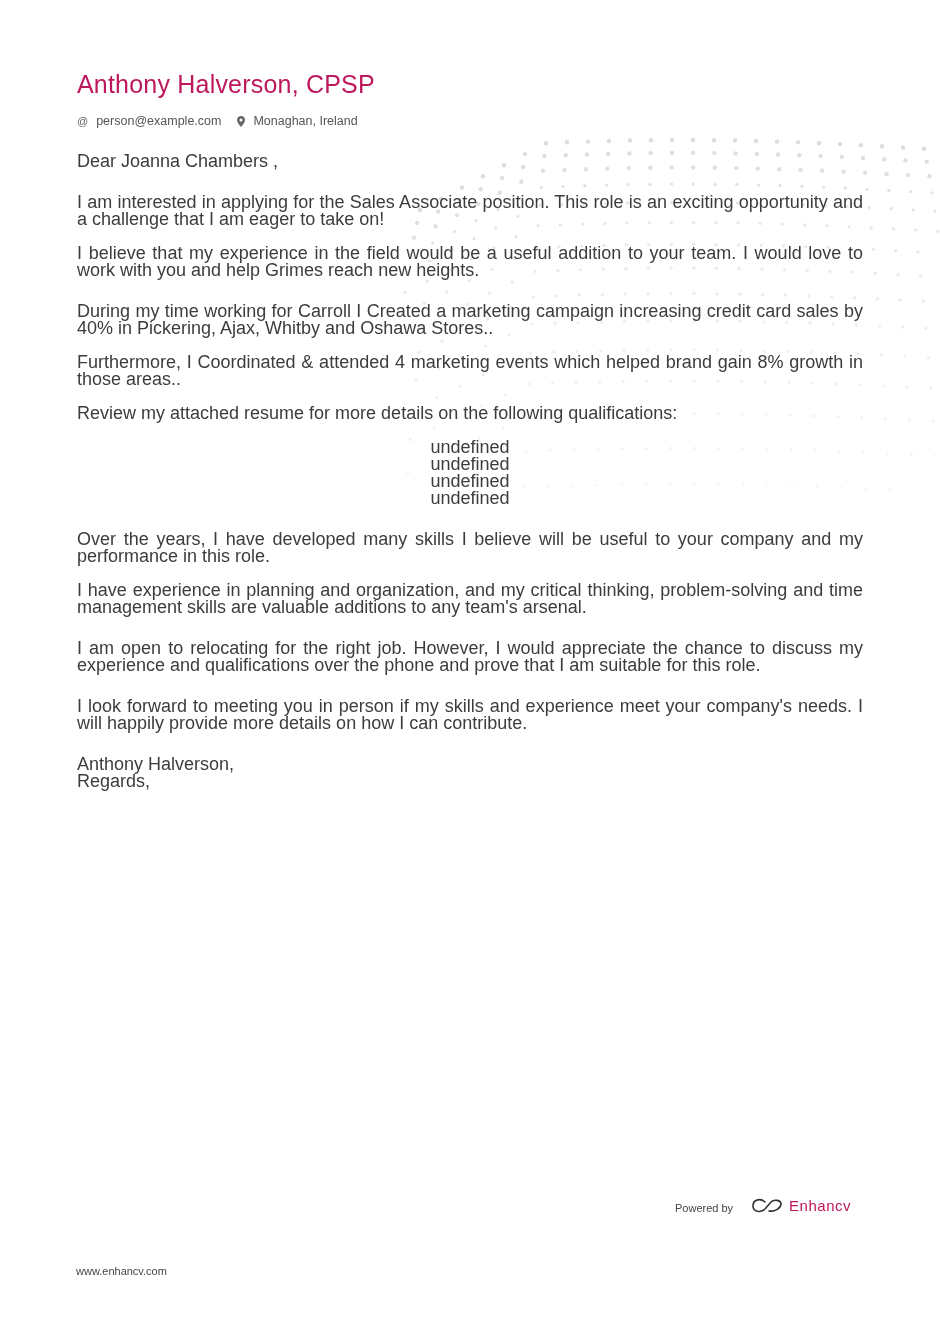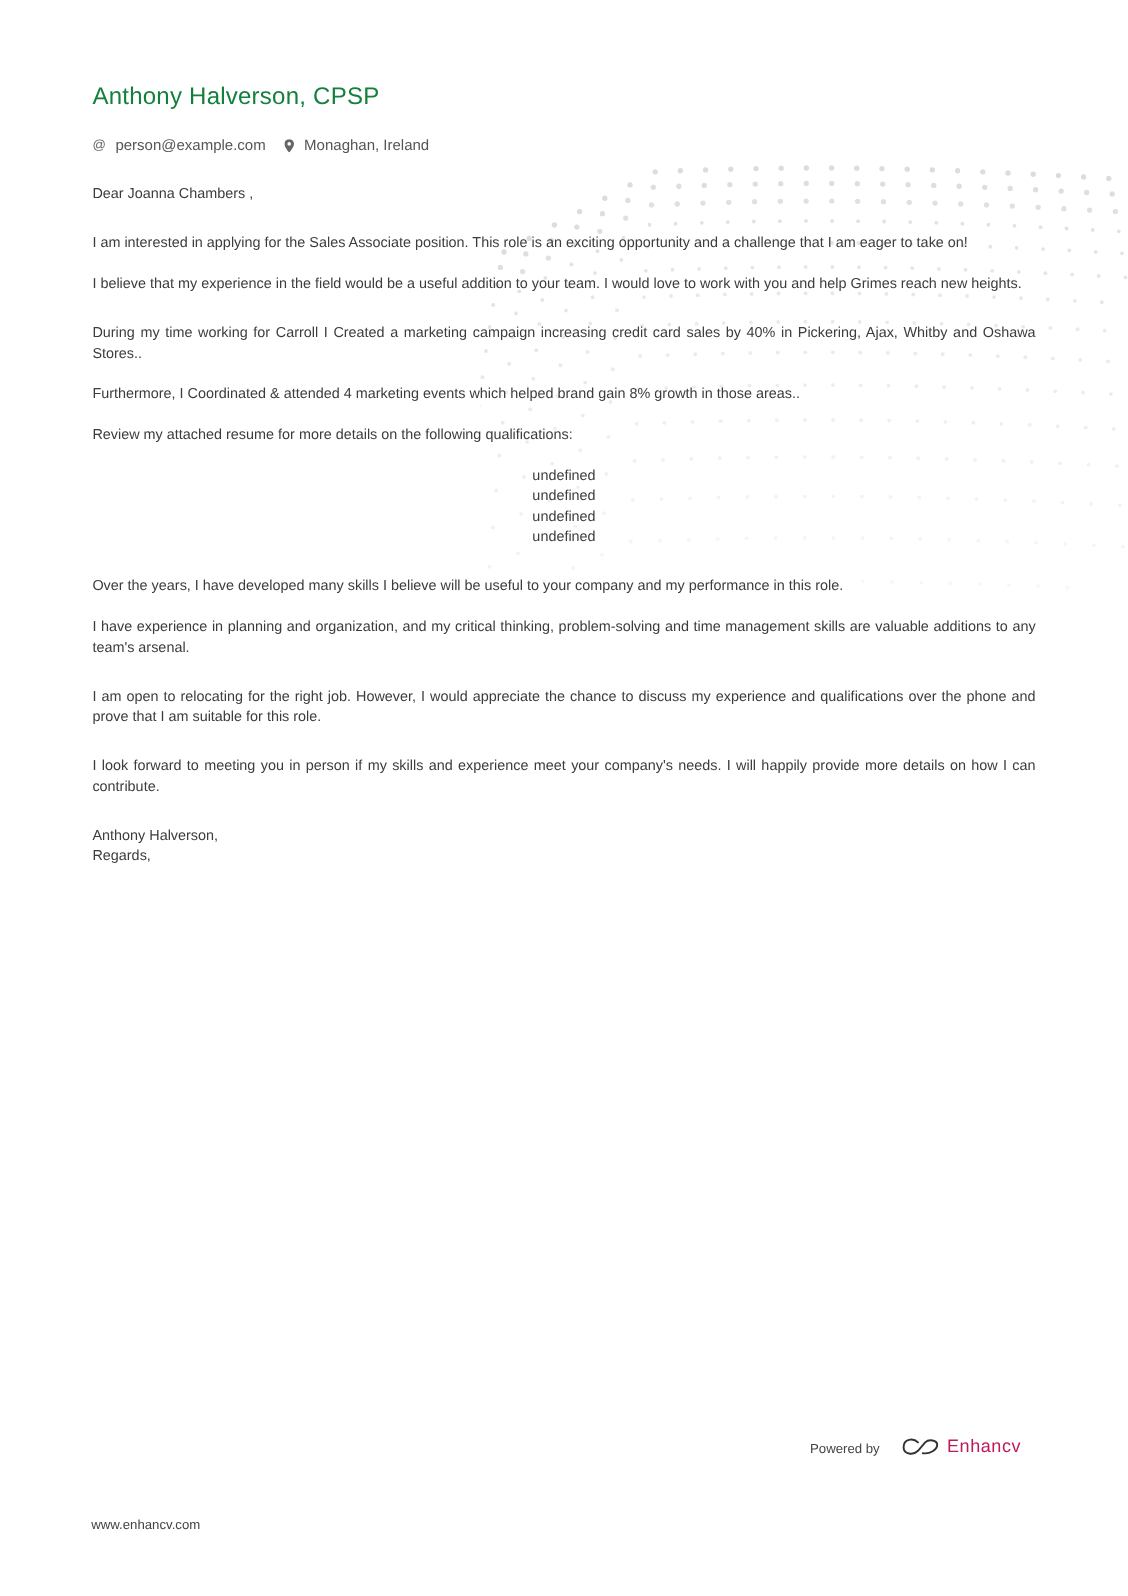--- a/index.html
+++ b/index.html
@@ -1,24 +1,24 @@
 <!DOCTYPE html>
 <html><head>
   <meta charset="utf-8">
   <style>
     html, body { margin: 0; padding: 0; background: #ffffff; }
     body { width: 940px; height: 1330px; position: relative; overflow: hidden;
       font-family: "Liberation Sans", "DejaVu Sans", sans-serif; color: #3a3a3a; }
     .bg-pattern { position: absolute; left: 400px; top: 80px; width: 540px; height: 420px; pointer-events: none; }
     .page { position: absolute; left: 77px; top: 0; width: 786px; }
-    .name { position: absolute; top: 70px; left: 0; font-size: 20px; color: #15803d; letter-spacing: 0.2px; white-space: nowrap; }
+    .name { position: absolute; top: 70px; left: 0; font-size: 25px; color: #be185d; letter-spacing: 0.2px; white-space: nowrap; }
     .contacts { position: absolute; top: 114px; left: 0; font-size: 12.5px; color: #555; display: flex; align-items: center; white-space: nowrap; }
     .contacts .ico { font-size: 11px; color: #666; margin-right: 8px; display: inline-flex; align-items: center; }
     .contacts .item { display: inline-flex; align-items: center; margin-right: 16px; }
-    .body { position: absolute; top: 153px; left: 0; width: 786px; font-size: 12px; line-height: 17px; color: #3c3c3c; }
+    .body { position: absolute; top: 153px; left: 0; width: 786px; font-size: 18px; line-height: 17px; color: #3c3c3c; }
     .body p { margin: 0; text-align: justify; }
     .greet { margin-bottom: 24px !important; }
     .sp24 { margin-bottom: 24px !important; }
     .sp17 { margin-bottom: 17px !important; }
     .quals { margin: 0 0 24px 0; text-align: center; }
     .quals div { line-height: 17px; }
     .footer-left { position: absolute; left: 76px; top: 1265px; font-size: 11px; color: #444; }
     .footer-right { position: absolute; left: 675px; top: 1197px; display: flex; align-items: flex-end; font-size: 11px; color: #444; }
     .footer-right .brand { font-size: 15px; color: #be185d; letter-spacing: 0.5px; margin-left: 6px; }
     .footer-right svg { margin-left: 18px; }

